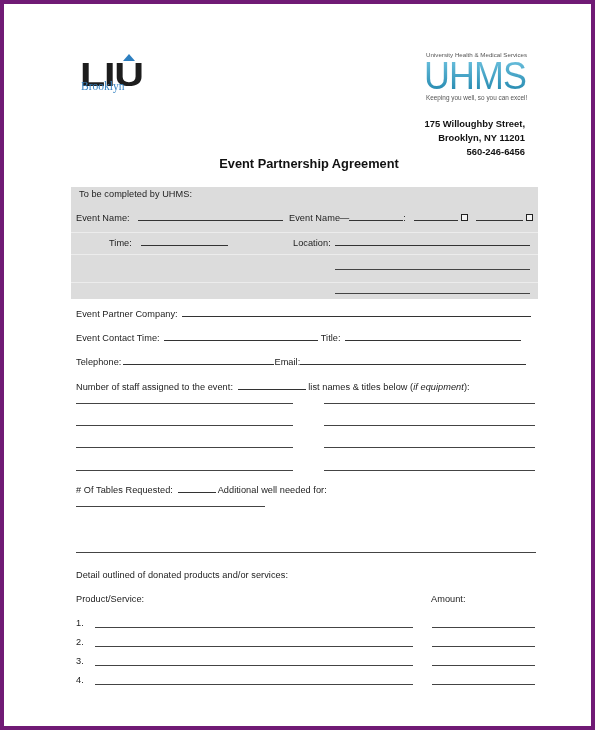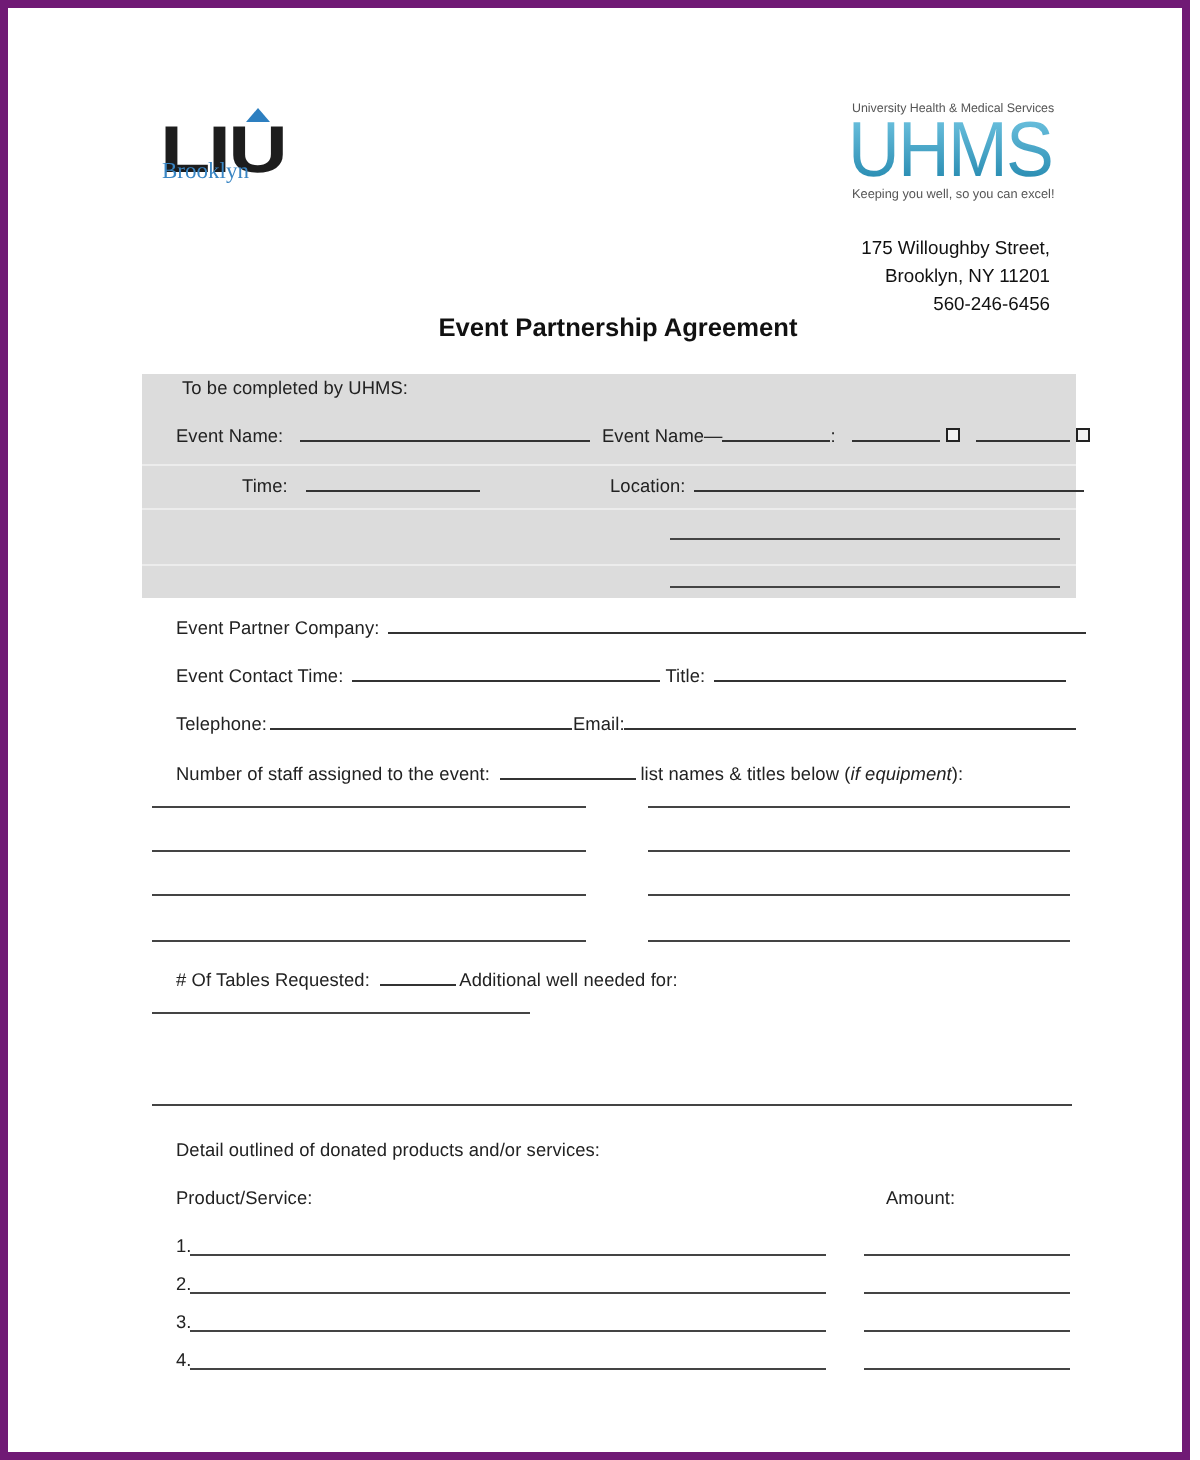--- a/index.html
+++ b/index.html
@@ -1,35 +1,35 @@
 <!DOCTYPE html>
 <html><head>
 <meta charset="utf-8">
 <style>
   * { box-sizing: border-box; margin: 0; padding: 0; }
   html, body { width: 600px; height: 730px; background: #ffffff; overflow: hidden; }
   body { font-family: "Liberation Sans", sans-serif; color: #222; position: relative; }
   .page { position: absolute; left: 0; top: 0; width: 595px; height: 730px; border: 4px solid #701a75; background: #fff; }
   .abs { position: absolute; white-space: nowrap; }
-  .t { font-size: 9.2px; color: #222; letter-spacing: 0.05px; margin-left: 12px; }
+  .t { font-size: 9.2px; color: #222; letter-spacing: 0.05px; }
   .blank { display: inline-block; border-bottom: 1px solid #333; height: 9px; vertical-align: baseline; }
   .line { position: absolute; height: 0; border-top: 1px solid #444; }
 
   
   .liu { left: 76px; top: 50px; width: 96px; height: 46px; }
   .liu-main { position: absolute; left: 0; top: 6px; font-size: 33px; font-weight: bold; color: #1d1d1d; letter-spacing: -1px; font-family: "Liberation Sans", sans-serif; line-height: 30px; transform: scaleX(1.25); transform-origin: left; }
   .liu-tri { position: absolute; left: 43px; top: 0; width: 0; height: 0; border-left: 6px solid transparent; border-right: 6px solid transparent; border-bottom: 7px solid #2d7fc0; }
   .liu-sub { position: absolute; left: 1px; top: 26px; font-size: 11.5px; color: #3a86c4; font-family: Liberation Serif, serif; }
 
   .uhms { left: 420px; top: 47px; width: 115px; height: 52px; }
   .uhms-top { position: absolute; left: 2px; top: 0; font-size: 6.2px; color: #555; }
   .uhms-main { position: absolute; left: 0; top: 6px; font-size: 39px; line-height: 38px; color: #3a9fc6; letter-spacing: -1px; font-family: "Liberation Sans", sans-serif; background: linear-gradient(#6fc3e0, #1e84ab); -webkit-background-clip: text; background-clip: text; -webkit-text-fill-color: transparent; transform: scaleX(0.92); transform-origin: left; }
   .uhms-tag { position: absolute; left: 2px; top: 43px; font-size: 6.4px; color: #555; }
 
-  .addr { right: 66px; top: 113px; text-align: right; font-size: 9.4px; font-weight: normal; color: #111; line-height: 14px; }
+  .addr { right: 66px; top: 113px; text-align: right; font-size: 9.4px; font-weight: bold; color: #111; line-height: 14px; }
 
   .title { left: 0; width: 600px; top: 152px; text-align: center; font-size: 12.8px; font-weight: bold; color: #111; padding-left: 10px; }
 
   .graybox { position: absolute; left: 67px; top: 183px; width: 467px; height: 112px; background: #dcdcdc; }
   .gsep { position: absolute; left: 67px; width: 467px; border-top: 1px solid #ececec; height: 0; }
   .cb { display: inline-block; width: 7px; height: 7px; border: 1px solid #222; vertical-align: -0px; margin-left: 3px; background: #f3f3f3; }
   i { font-style: italic; }
   .small-it { font-size: 7.2px; font-style: italic; }
 </style>
 </head>

